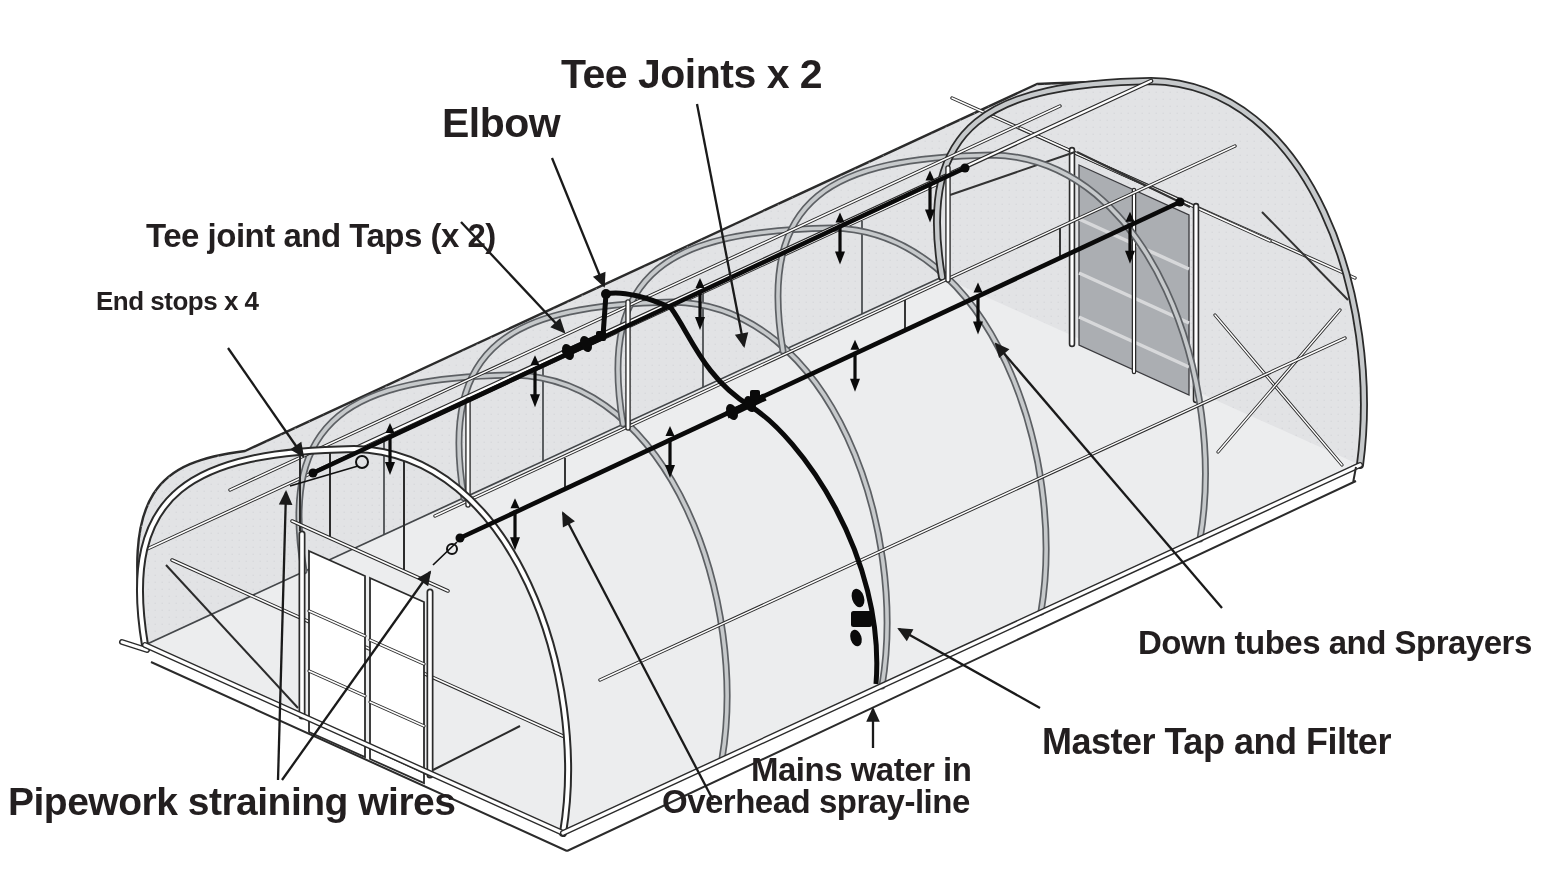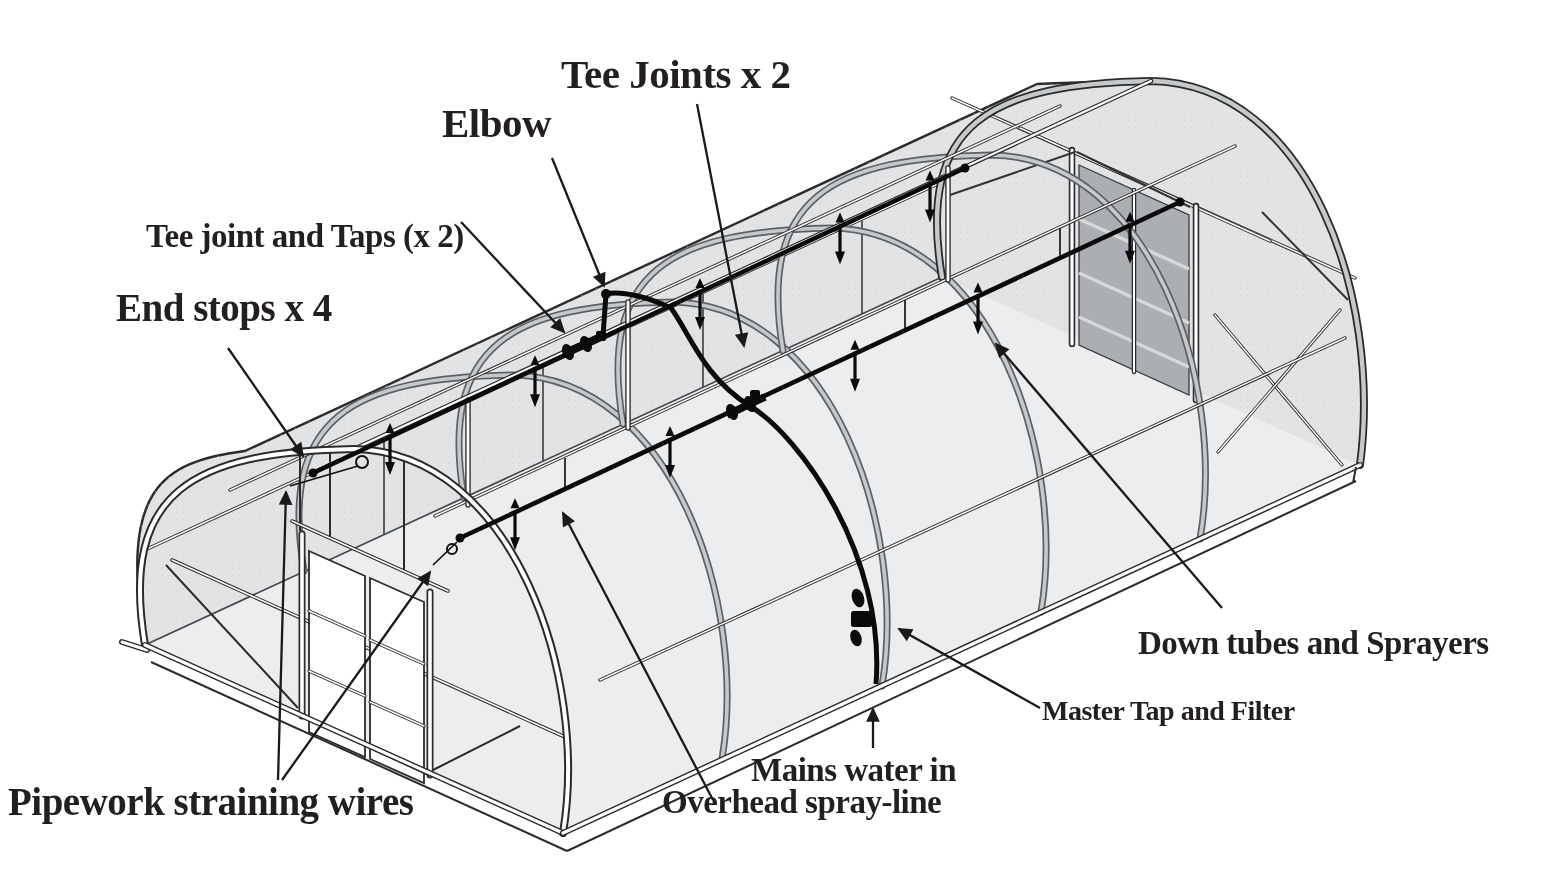--- a/index.html
+++ b/index.html
@@ -1,17 +1,17 @@
 <!DOCTYPE html>
 <html><head>
 <meta charset="utf-8">
 <style>
   html,body{margin:0;padding:0;background:#ffffff;}
   #stage{position:relative;width:1557px;height:882px;background:#fff;overflow:hidden;
-         font-family:Liberation Serif, serif;}
+         font-family:Liberation Sans, sans-serif;}
   #drawing{position:absolute;left:0;top:0;}
   .lbl{position:absolute;color:#231f20;font-weight:600;line-height:1.05;white-space:nowrap;
        letter-spacing:-0.5px;}
   .lbl.big{font-size:41px;}
   .lbl.med{font-size:33px;}
   
   .o{fill:none;stroke:#2b2b2b;stroke-linecap:round;}
   .i{fill:none;stroke:#ffffff;stroke-linecap:round;}
   .hoopo{fill:none;stroke:#5d6064;stroke-linecap:round;}
   .hoopi{fill:none;stroke:#c6c9cb;stroke-linecap:round;}
@@ -291,19 +291,19 @@
     <path class="leader" d="M713,800 L563,513" marker-end="url(#ah)"></path>
     <path class="leader" d="M873,748 L873,709" marker-end="url(#ah)"></path>
     <path class="leader" d="M1040,708 L899,629" marker-end="url(#ah)"></path>
     <path class="leader" d="M1222,608 L996,344" marker-end="url(#ah)"></path>
   </g>
 </svg>
 
   <div class="lbl big" style="left:561px;top:53px;">Tee Joints x 2</div>
   <div class="lbl big" style="left:442px;top:102px;">Elbow</div>
   <div class="lbl med" style="left:146px;top:174px;margin-top:45px;">Tee joint and Taps (x 2)</div>
-  <div class="lbl big" style="left:96px;top:288px;font-size:39px;margin-left:20px;">End stops x 4</div>
+  <div class="lbl big" style="left:96px;top:288px;font-size:26px;">End stops x 4</div>
   <div class="lbl big" style="left:8px;top:782px;font-size:39px;text-align:right;">Pipework straining wires</div>
   <div class="lbl med" style="left:662px;top:785px;">Overhead spray-line</div>
   <div class="lbl med" style="left:751px;top:753px;">Mains water in</div>
-  <div class="lbl big" style="left:1042px;top:696px;font-size:28px;">Master Tap and Filter</div>
+  <div class="lbl big" style="left:1042px;top:723px;font-size:36px;">Master Tap and Filter</div>
   <div class="lbl med" style="left:1138px;top:626px;">Down tubes and Sprayers</div>
 </div>
 
 </body></html>

